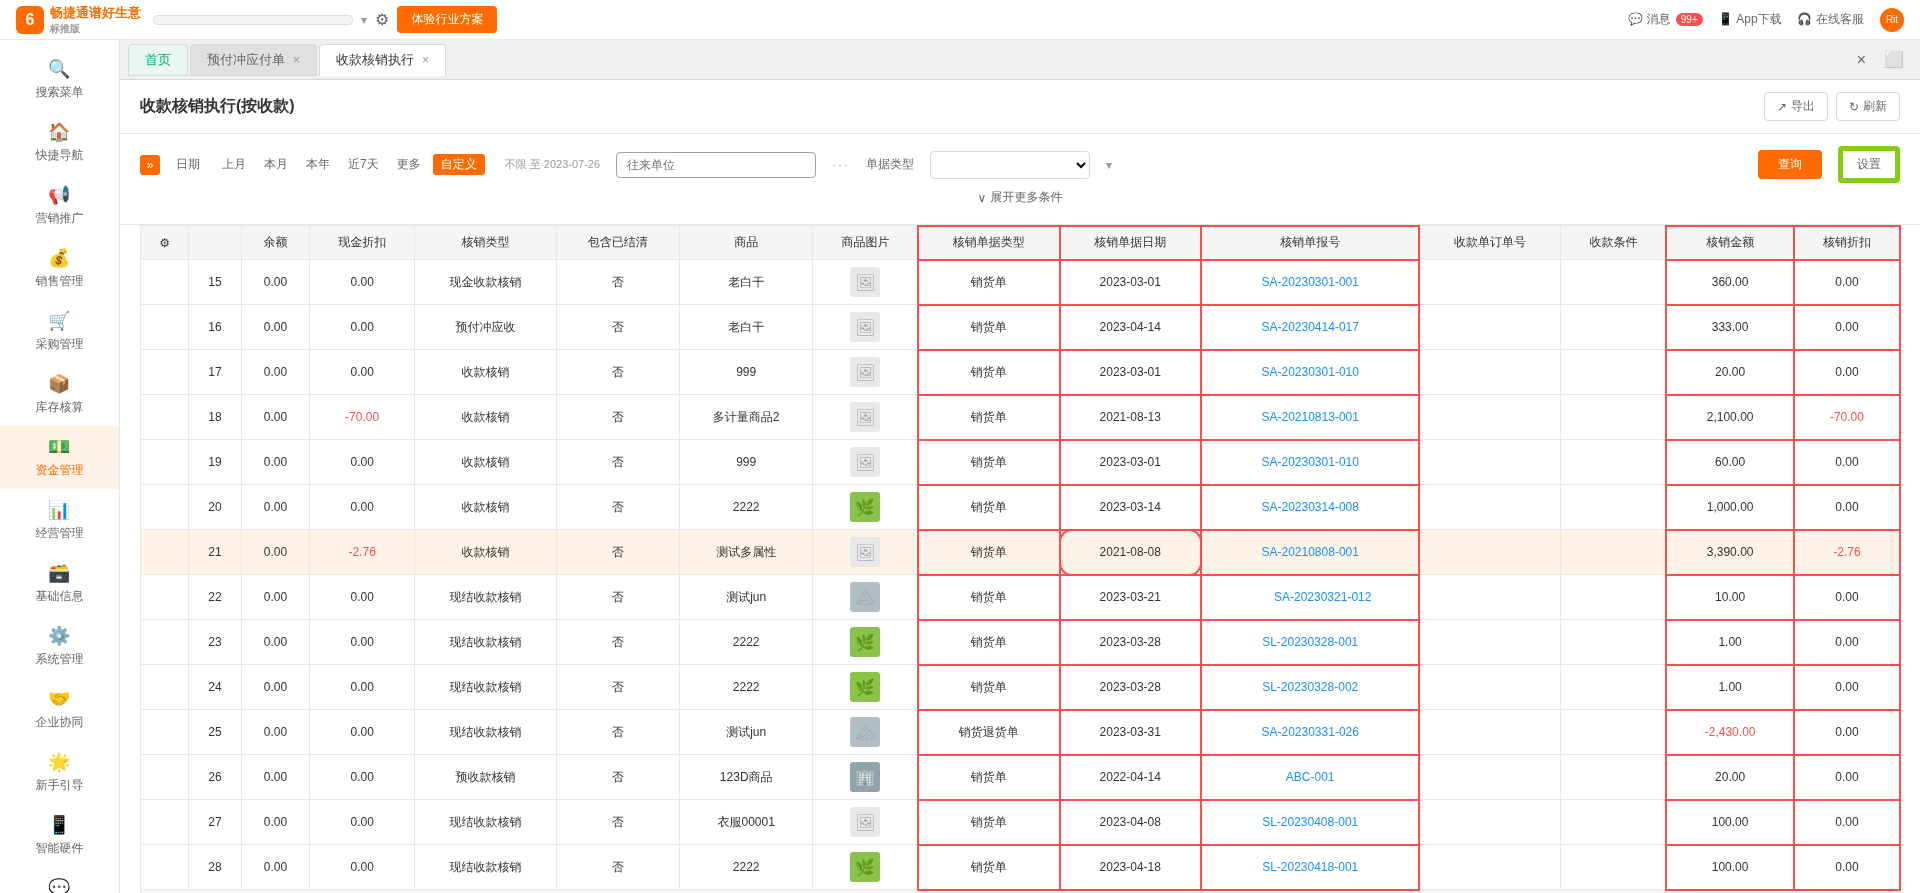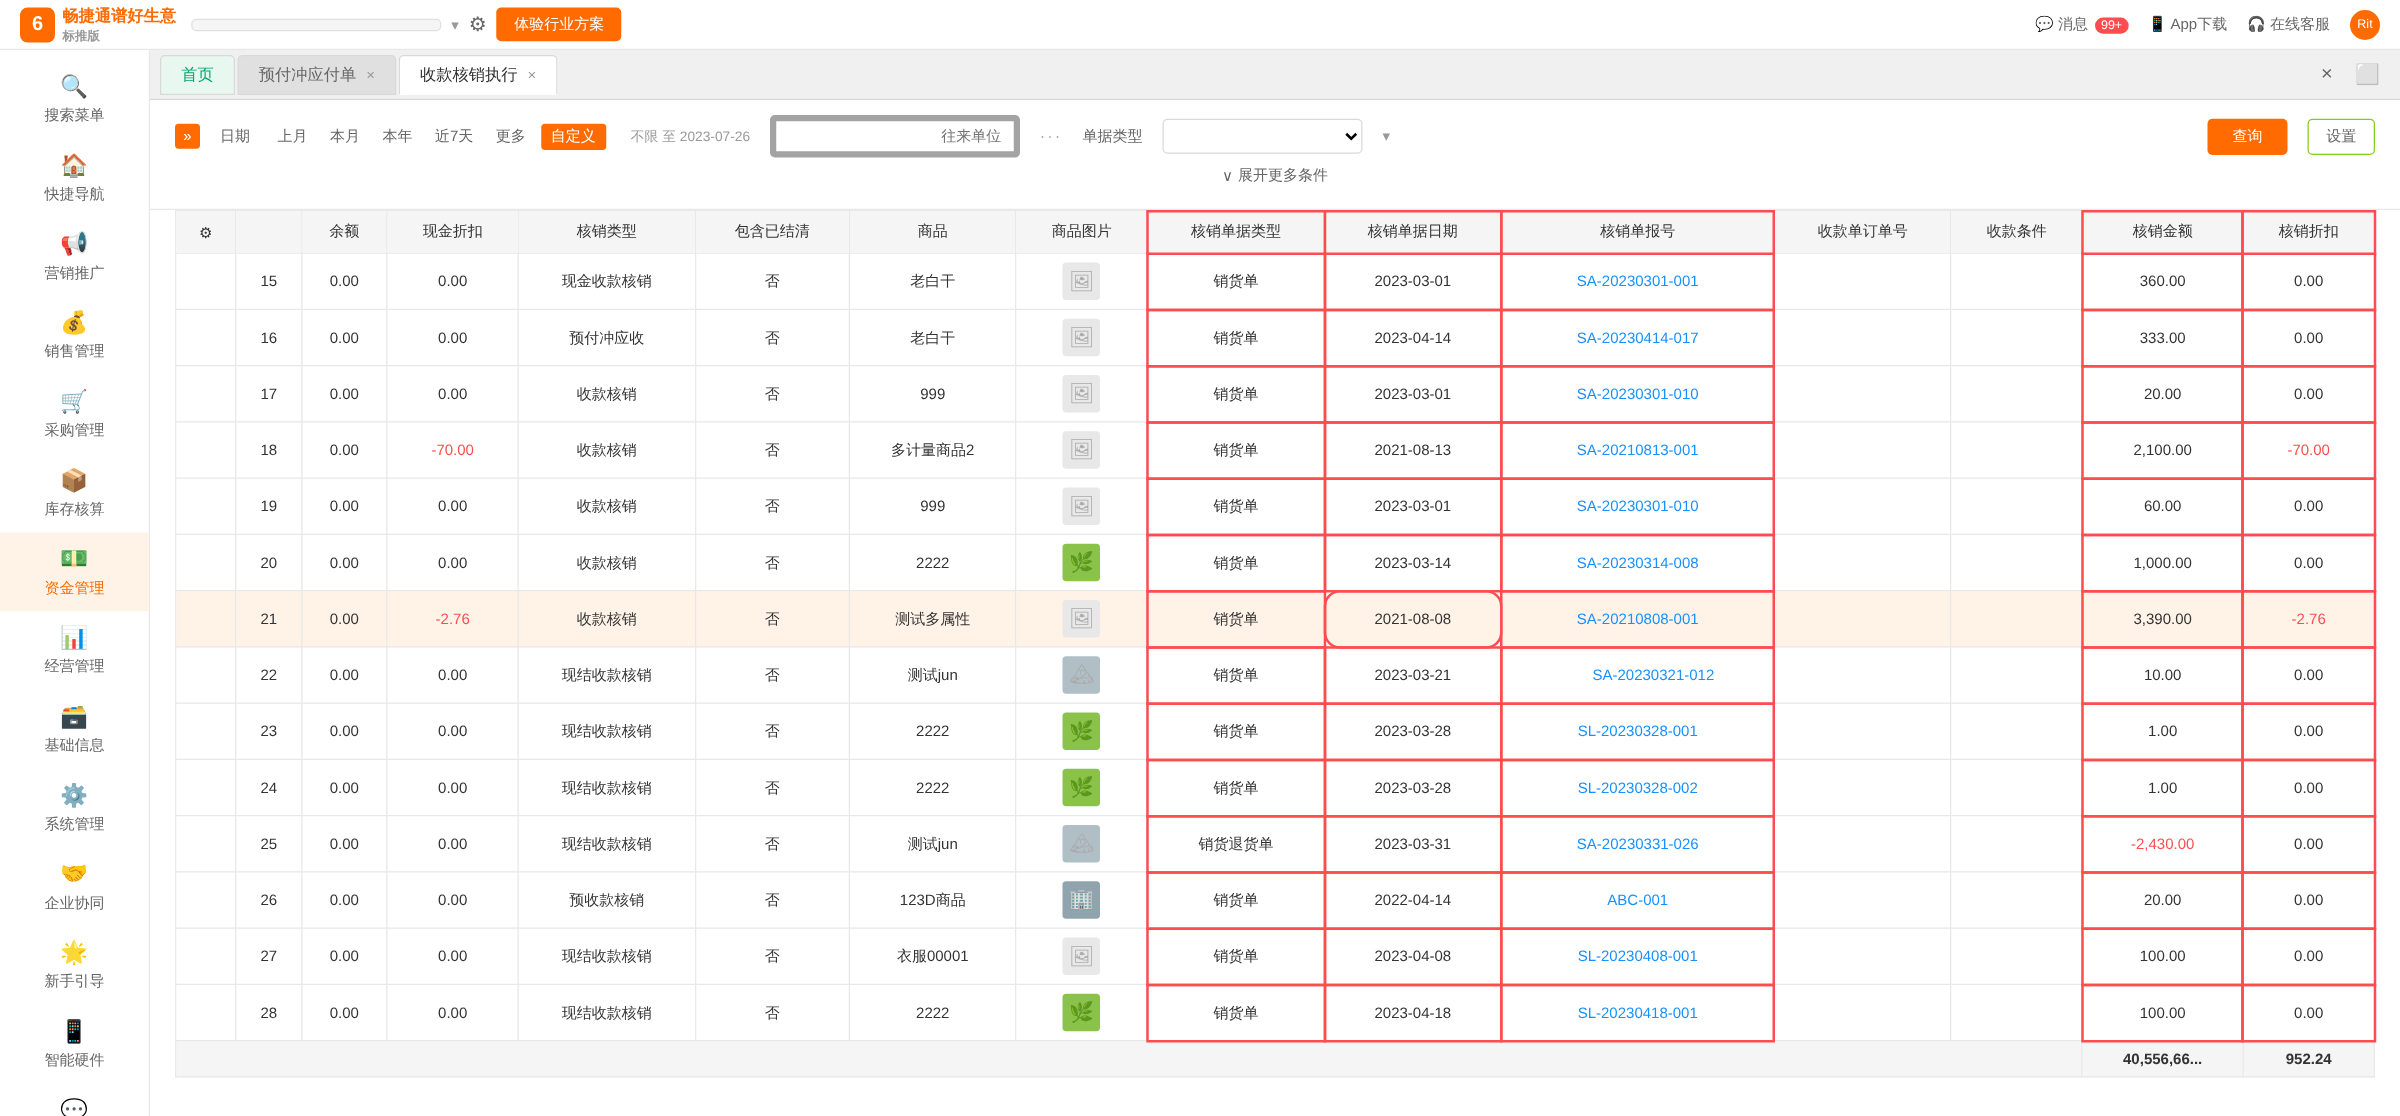--- a/index.html
+++ b/index.html
@@ -100,30 +100,30 @@
     .filter-date-group { display: flex; align-items: center; gap: 6px; }
     .date-btn {
       border: none; background: none; cursor: pointer; color: #666; font-size: 12px;
       padding: 2px 6px;
     }
     .date-btn.custom {
       background: #ff6b00; color: white; border-radius: 3px; padding: 2px 8px;
     }
     .date-range { color: #999; font-size: 11px; }
     .filter-input {
-      border: 5px solid #a3a3a3; border-radius: 4px; padding: 5px 10px;
-      font-size: 12px; min-width: 160px; color: #0369a1; text-align: right;
+      border: 1px solid #a3a3a3; border-radius: 4px; padding: 5px 10px;
+      font-size: 12px; min-width: 160px; color: #0369a1;
     }
     .filter-dots { color: #999; letter-spacing: 2px; }
     .btn-query {
       background: #ff6b00; color: white; border: none; border-radius: 4px;
       padding: 6px 20px; font-size: 12px; cursor: pointer;
     }
     .btn-settings {
-      border: 1px solid #84cc16; background: #fff; border-radius: 4px;
+      border: 5px solid #84cc16; background: #fff; border-radius: 4px;
       padding: 5px 14px; font-size: 12px; cursor: pointer; color: #666;
     }
     .expand-conditions {
       display: flex; align-items: center; gap: 4px; color: #666; font-size: 12px;
       cursor: pointer; padding: 6px 0; justify-content: center;
     }
 
     
     .table-container {
       flex: 1; overflow: auto; padding: 0 20px 20px;
@@ -270,20 +270,33 @@
       </div>
       <div class="tab active">
         <span>收款核销执行</span>
         <span class="tab-close">×</span>
       </div>
       <div style="flex:1"></div>
       <span style="cursor:pointer; color:#666; font-size:16px; padding:0 8px;">×</span>
       <span style="cursor:pointer; color:#666; font-size:16px; padding:0 8px;">⬜</span>
     </div>
 
+    <div class="page-header">
+      <h2 class="page-title">收款核销执行(按收款)</h2>
+      <div class="header-actions">
+        <button class="btn-export">
+          <span>↗</span>
+          <span>导出</span>
+        </button>
+        <button class="btn-refresh">
+          <span>↻</span>
+          <span>刷新</span>
+        </button>
+      </div>
+    </div>
 
     <div class="filter-bar">
       <div class="filter-row">
         <span style="background:#ff6b00;color:white;width:20px;height:20px;display:inline-flex;align-items:center;justify-content:center;border-radius:3px;cursor:pointer;">»</span>
         <span class="filter-label">日期</span>
         <div class="filter-date-group">
           <button class="date-btn">上月</button>
           <button class="date-btn">本月</button>
           <button class="date-btn">本年</button>
           <button class="date-btn">近7天</button>

